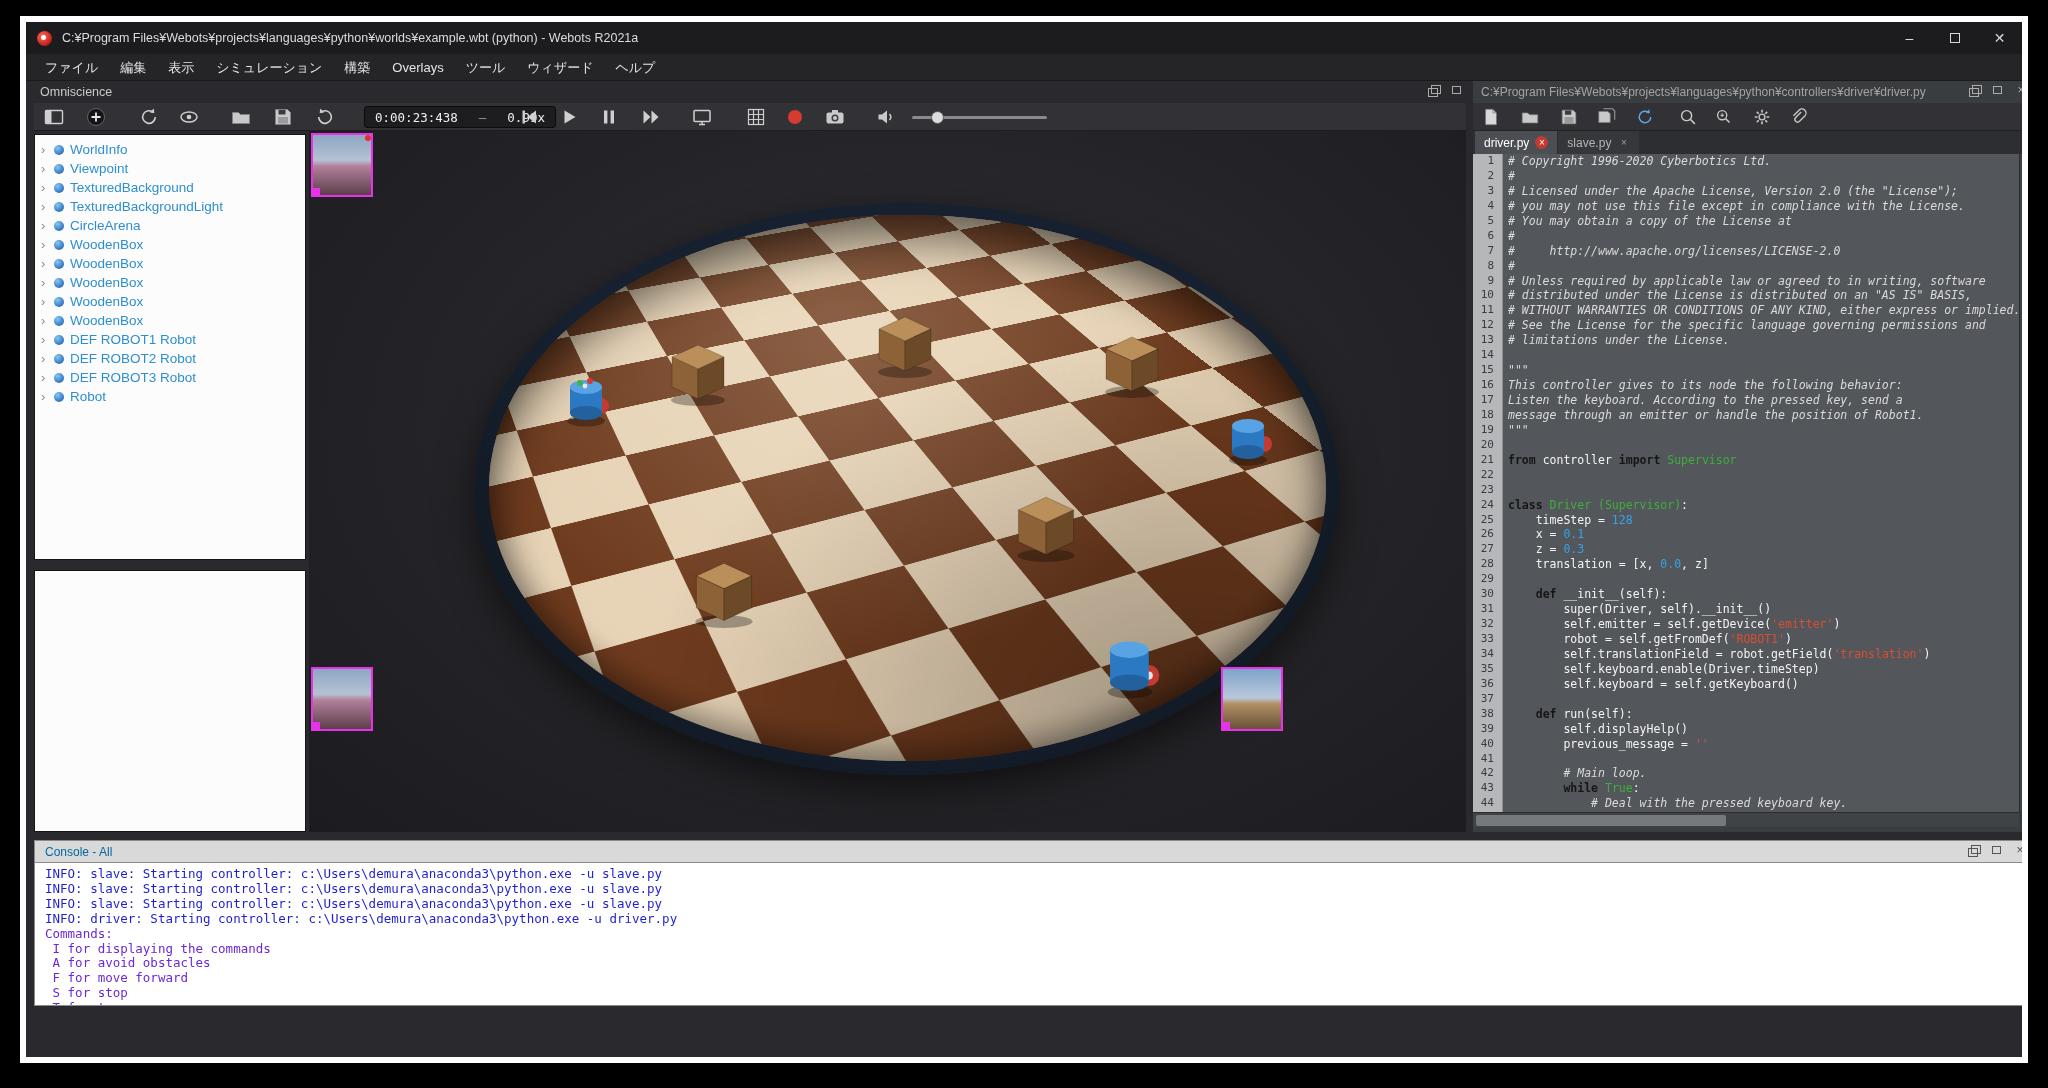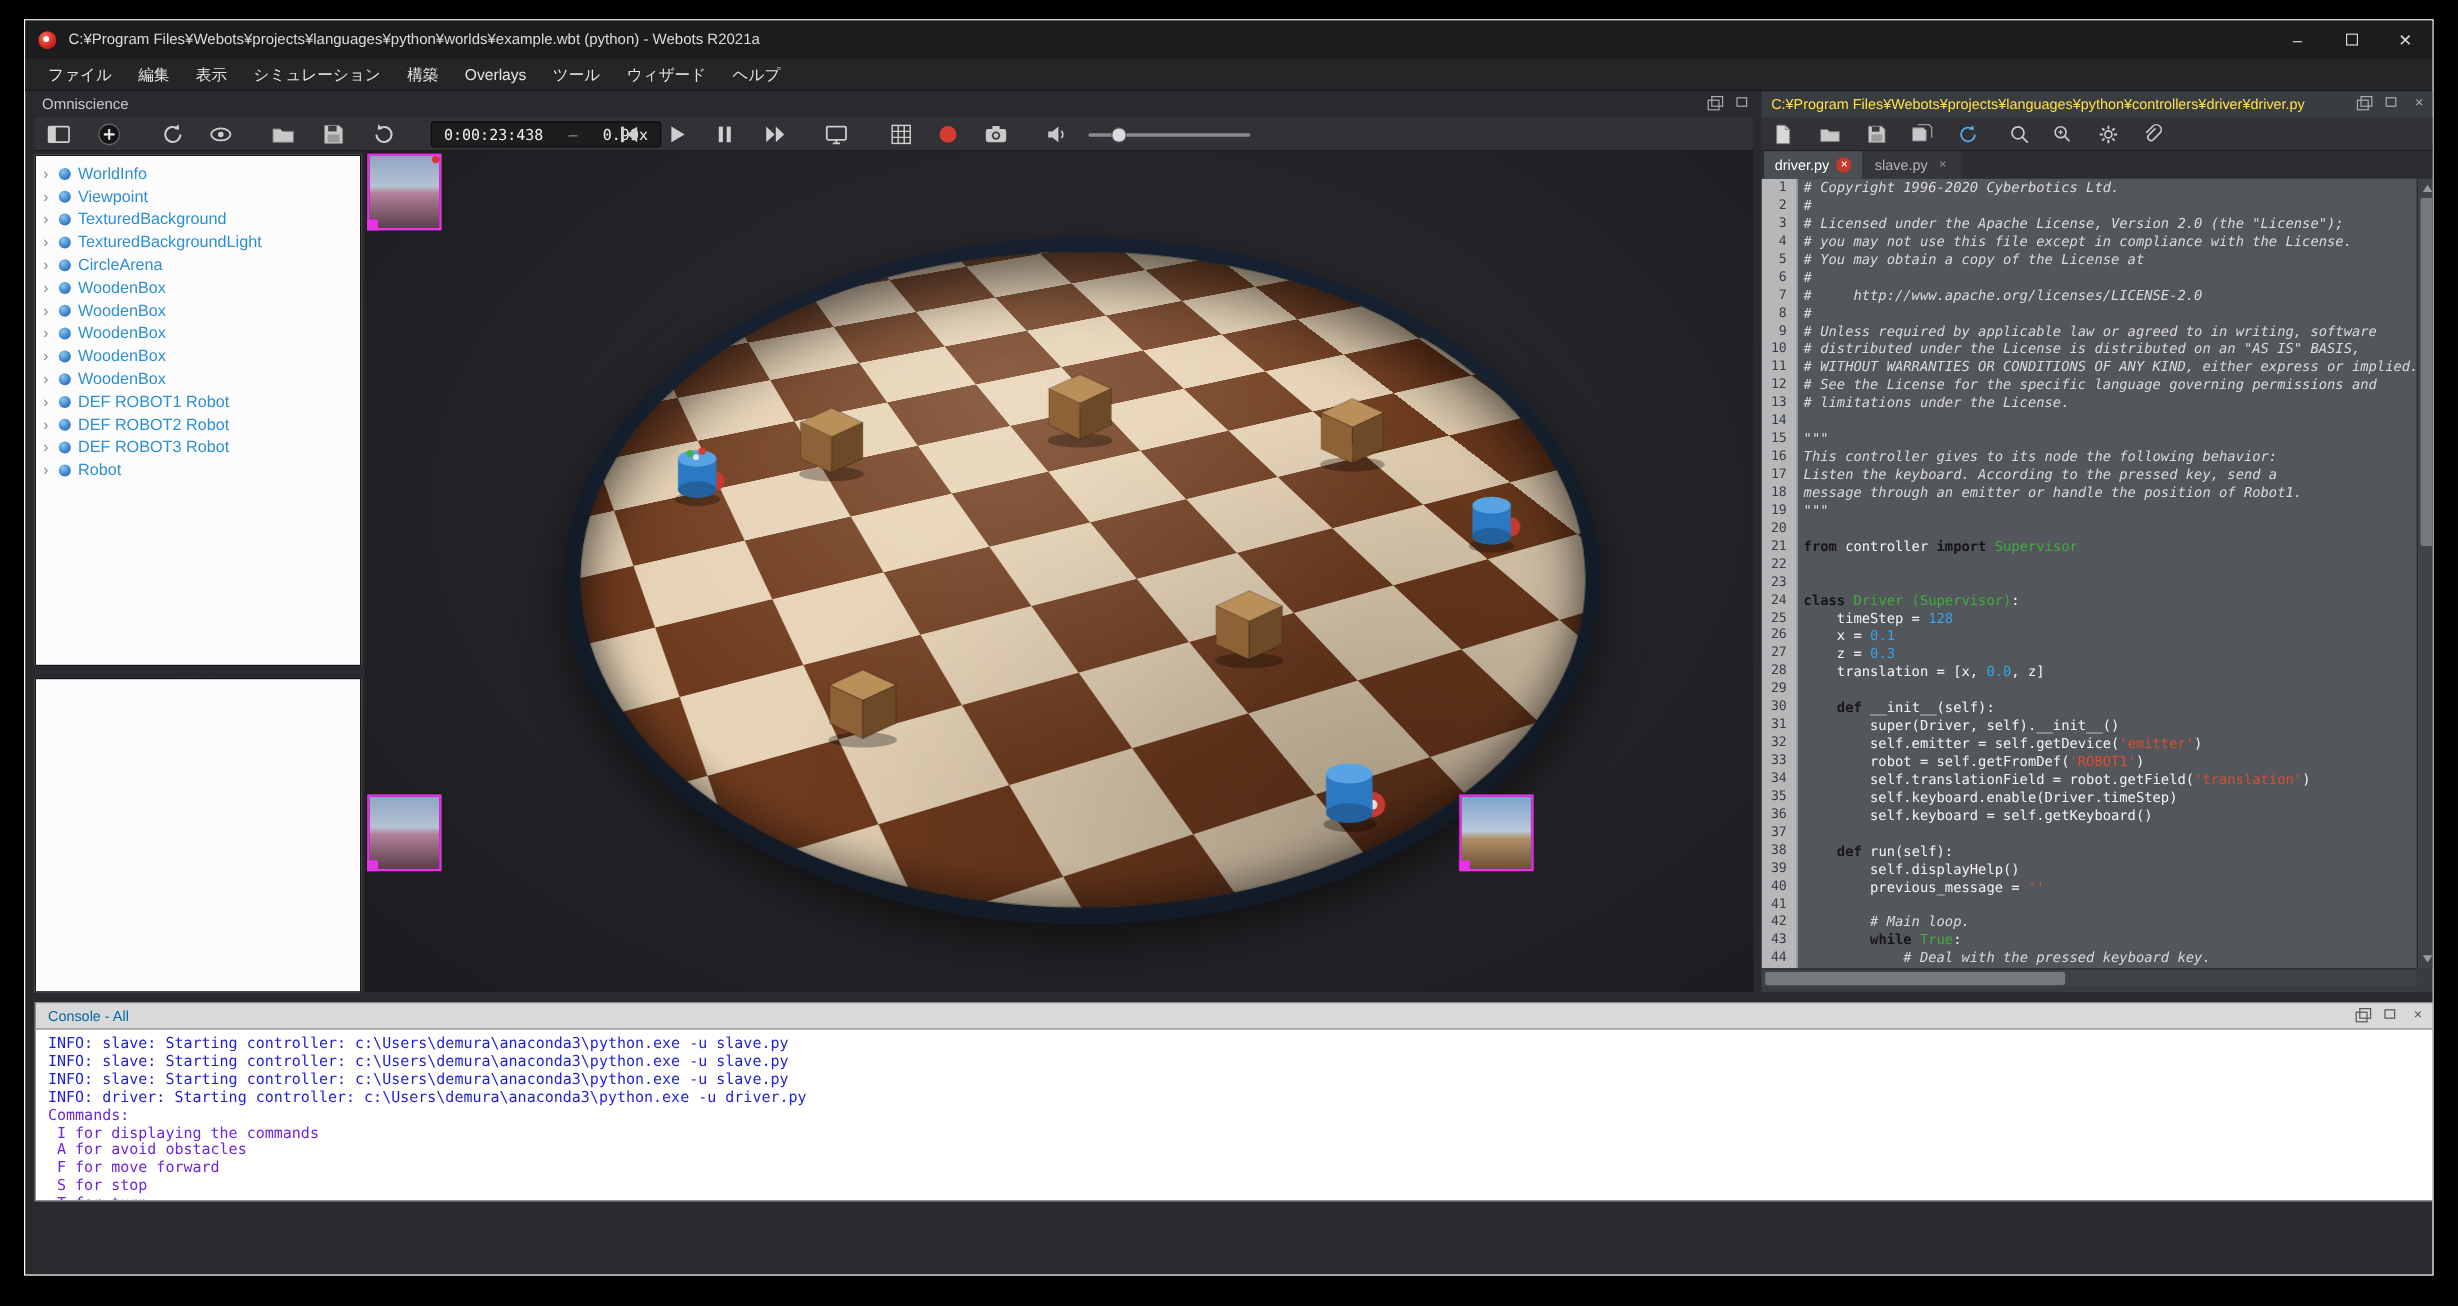--- a/index.html
+++ b/index.html
@@ -1,19 +1,19 @@
 <!DOCTYPE html>
 <html><head>
 <meta charset="utf-8">
 <style>
   html,body{margin:0;padding:0;background:#000;}
   *{box-sizing:border-box;}
   body{font-family:"Liberation Sans","DejaVu Sans",sans-serif;-webkit-font-smoothing:antialiased;}
   .screen{position:relative;width:2048px;height:1088px;background:#000;overflow:hidden;}
-  .window{position:absolute;left:20px;top:16px;width:2008px;height:1047px;background:#2a2a2e;border:1px solid #ffffff;overflow:hidden;}
+  .window{position:absolute;left:20px;top:16px;width:2008px;height:1047px;background:#2a2a2e;border:6px solid #ffffff;overflow:hidden;}
 
   
   .titlebar{position:absolute;left:0;top:0;width:100%;height:32px;background:#1c1c1e;display:flex;align-items:center;}
   .app-icon{width:15px;height:15px;border-radius:50%;margin-left:11px;background:radial-gradient(circle at 38% 35%,#ff6a5e,#c01d12 70%);position:relative;flex:none;}
   .app-icon::after{content:"";position:absolute;left:4px;top:4px;width:5px;height:5px;border-radius:50%;background:#fff;}
   .win-title{margin-left:10px;font-size:12.5px;color:#dcdcdc;white-space:nowrap;}
   .win-controls{margin-left:auto;display:flex;height:100%;}
   .win-btn{width:45px;height:100%;display:flex;align-items:center;justify-content:center;color:#d8d8d8;font-size:14px;cursor:pointer;}
   .maxbox{width:10px;height:10px;border:1px solid #d8d8d8;display:inline-block;}
 
@@ -60,21 +60,21 @@
   .arena-rim{position:absolute;left:180px;top:84px;width:837px;height:546px;border-radius:50%;box-shadow:inset 0 24px 48px rgba(0,0,0,.55),inset 0 -12px 28px rgba(0,0,0,.3);pointer-events:none;}
   .scene-obj{position:absolute;}
   .cam-ov{position:absolute;width:62px;height:64px;border:2px solid #e832e8;}
   .cam-ov.sand{background:linear-gradient(180deg,#8ea6c4 0%,#b5c2d2 42%,#b2809a 52%,#5c3f4a 100%);}
   .cam-ov.dune{background:linear-gradient(180deg,#7fa3cc 0%,#b9c9da 48%,#b09066 58%,#6b5138 100%);}
   .cam-corner{position:absolute;left:-2px;bottom:-2px;width:9px;height:9px;background:#e832e8;}
   .cam-dot{position:absolute;right:0;top:0;width:6px;height:6px;border-radius:50%;background:#e03030;}
 
   
   .editor-panel{position:absolute;left:1447px;top:59px;width:561px;height:751px;background:#3a3d40;}
-  .editor-path{position:absolute;left:8px;top:4px;font-size:12px;color:#fde047;white-space:nowrap;max-width:470px;overflow:hidden;}
+  .editor-path{position:absolute;left:8px;top:4px;font-size:12px;color:#a3a3a3;white-space:nowrap;max-width:470px;overflow:hidden;}
   .dock-btns.editor-dock{right:6px;top:3px;}
   .editor-toolbar{position:absolute;left:0;top:22px;width:100%;height:28px;background:#323236;border-bottom:1px solid #222;}
   .eti{position:absolute;top:3px;width:22px;height:22px;display:flex;align-items:center;justify-content:center;cursor:pointer;}
   .tabbar{position:absolute;left:0;top:50px;width:100%;height:23px;background:#2c2e31;display:flex;align-items:flex-end;padding-left:2px;}
   .tab{display:inline-flex;align-items:center;gap:6px;padding:0 9px;height:23px;font-size:12px;color:#b4b4b4;background:#35373a;margin-right:1px;cursor:pointer;}
   .tab.active{background:#4b4e52;color:#fff;}
   .tab-close{font-size:10px;color:#9a9a9a;width:13px;height:13px;line-height:13px;text-align:center;cursor:pointer;}
   .tab-close.red{background:#c23a2f;color:#fff;border-radius:50%;}
   .codewrap{position:absolute;left:0;top:73px;width:546px;height:658px;background:#53565a;overflow:hidden;}
   .gutter-bg{position:absolute;left:0;top:0;width:30px;height:100%;background:#b5b7b9;border-right:1px solid #8d8f91;}

